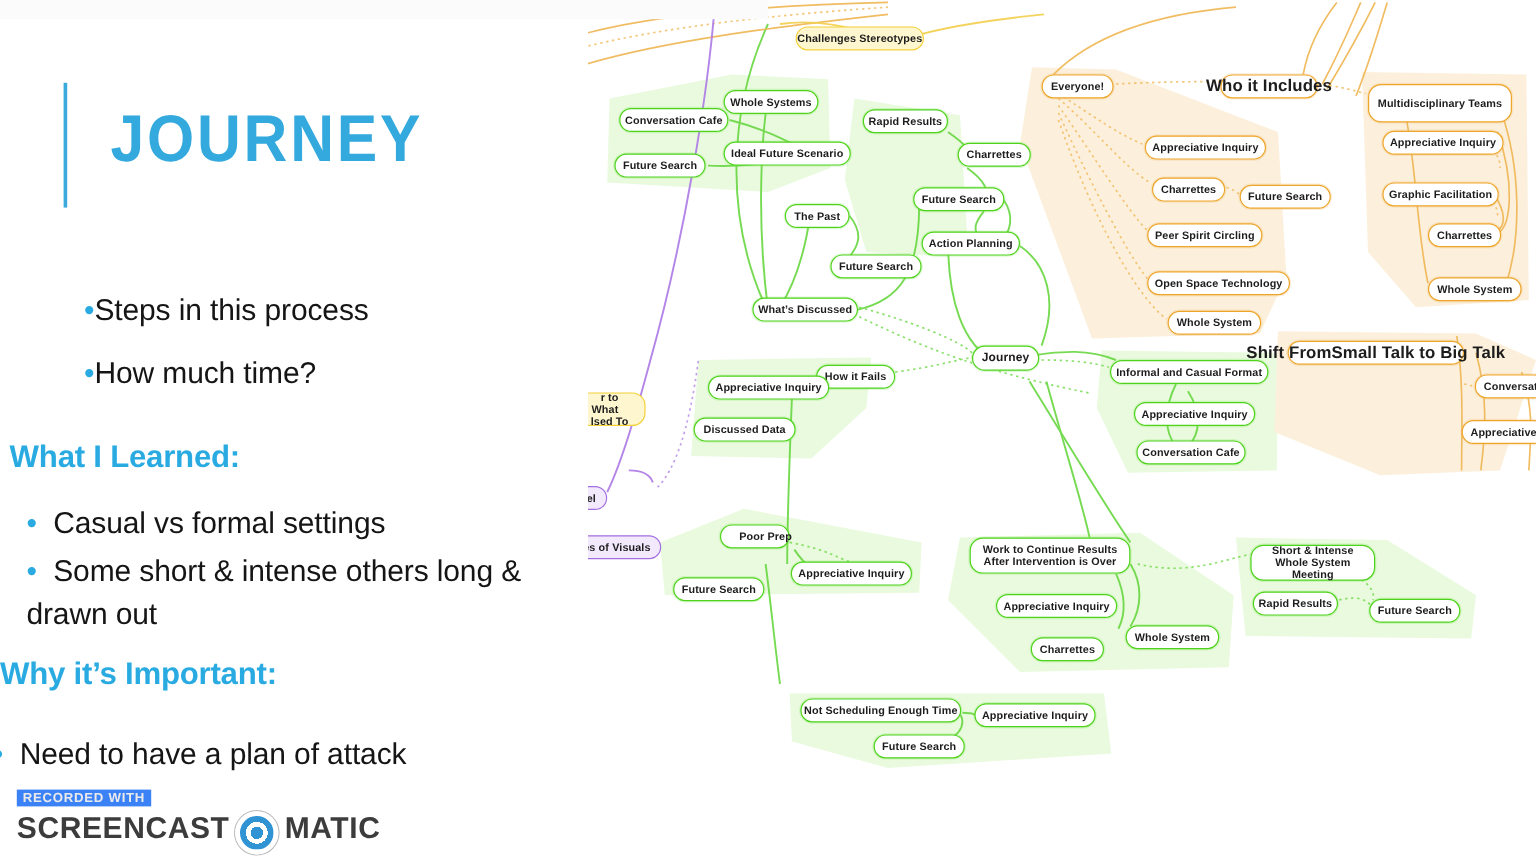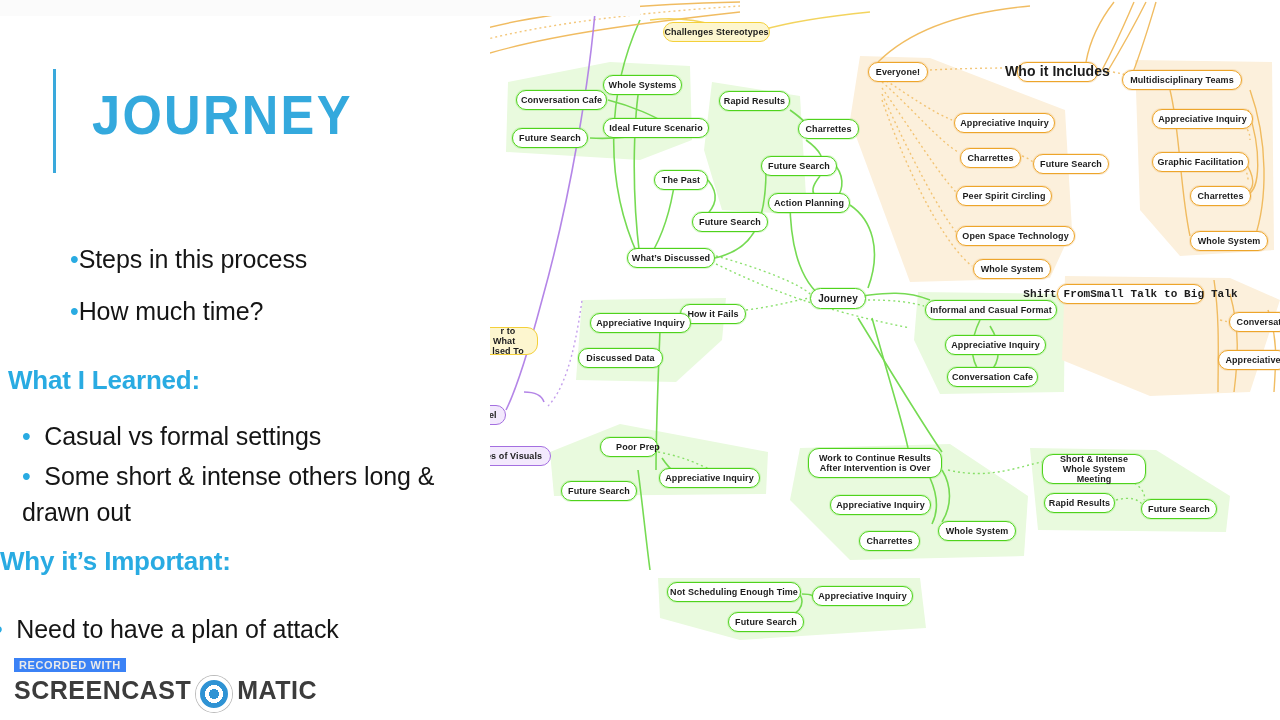--- a/index.html
+++ b/index.html
@@ -219,33 +219,33 @@
         <div class="node n-green" style="left: 202px; top: 212px; width: 76px; height: 20px; font-size: 9px;">Future Search</div>
         <div class="node n-green" style="left: 137px; top: 248px; width: 88px; height: 20px; font-size: 9px;">What’s Discussed</div>
         <div class="node n-orange" style="left: 378px; top: 62px; width: 60px; height: 20px; font-size: 9px;">Everyone!</div>
         <div class="node n-orange" style="left: 527px; top: 62px; width: 81px; height: 20px; font-size: 14px;">Who it Includes</div>
         <div class="node n-orange" style="left: 464px; top: 113px; width: 101px; height: 20px; font-size: 9px;">Appreciative Inquiry</div>
         <div class="node n-orange" style="left: 470px; top: 148px; width: 61px; height: 20px; font-size: 9px;">Charrettes</div>
         <div class="node n-orange" style="left: 543px; top: 154px; width: 76px; height: 20px; font-size: 9px;">Future Search</div>
         <div class="node n-orange" style="left: 466px; top: 186px; width: 96px; height: 20px; font-size: 9px;">Peer Spirit Circling</div>
         <div class="node n-orange" style="left: 466px; top: 226px; width: 119px; height: 20px; font-size: 9px;">Open Space Technology</div>
         <div class="node n-orange" style="left: 483px; top: 259px; width: 78px; height: 20px; font-size: 9px;">Whole System</div>
-        <div class="node n-orange" style="left: 632px; top: 70px; width: 120px; height: 20px; font-size: 9px;">Multidisciplinary Teams</div>
+        <div class="node n-orange" style="left: 650px; top: 70px; width: 120px; height: 32px; font-size: 9px;">Multidisciplinary Teams</div>
         <div class="node n-orange" style="left: 662px; top: 109px; width: 101px; height: 20px; font-size: 9px;">Appreciative Inquiry</div>
         <div class="node n-orange" style="left: 662px; top: 152px; width: 97px; height: 20px; font-size: 9px;">Graphic Facilitation</div>
         <div class="node n-orange" style="left: 700px; top: 186px; width: 61px; height: 20px; font-size: 9px;">Charrettes</div>
         <div class="node n-orange" style="left: 700px; top: 231px; width: 78px; height: 20px; font-size: 9px;">Whole System</div>
         <div class="node n-green" style="left: 320px; top: 288px; width: 56px; height: 21px; font-size: 10px;">Journey</div>
         <div class="node n-green" style="left: 190px; top: 304px; width: 66px; height: 20px; font-size: 9px;">How it Fails</div>
         <div class="node n-green" style="left: 100px; top: 313px; width: 101px; height: 20px; font-size: 9px;">Appreciative Inquiry</div>
         <div class="node n-green" style="left: 88px; top: 348px; width: 85px; height: 20px; font-size: 9px;">Discussed Data</div>
         <div class="node n-green" style="left: 435px; top: 300px; width: 132px; height: 20px; font-size: 9px;">Informal and Casual Format</div>
         <div class="node n-green" style="left: 455px; top: 335px; width: 101px; height: 20px; font-size: 9px;">Appreciative Inquiry</div>
         <div class="node n-green" style="left: 457px; top: 367px; width: 91px; height: 20px; font-size: 9px;">Conversation Cafe</div>
-        <div class="node n-orange" style="left: 567px; top: 284px; width: 147px; height: 20px; font-size: 11px; font-family: Liberation Mono, monospace;">Shift FromSmall Talk to Big Talk</div>
+        <div class="node n-orange" style="left: 583px; top: 284px; width: 147px; height: 20px; font-size: 14px;">Shift FromSmall Talk to Big Talk</div>
         <div class="node n-orange" style="left: 739px; top: 312px; width: 60px; height: 20px; font-size: 9px;">Conversat</div>
         <div class="node n-orange" style="left: 728px; top: 350px; width: 70px; height: 20px; font-size: 9px;">Appreciative</div>
         <div class="node n-green" style="left: 110px; top: 437px; width: 58px; height: 20px; font-size: 9px; padding-left: 25px;">Poor Prep</div>
         <div class="node n-green" style="left: 169px; top: 468px; width: 101px; height: 20px; font-size: 9px;">Appreciative Inquiry</div>
         <div class="node n-green" style="left: 71px; top: 481px; width: 76px; height: 20px; font-size: 9px;">Future Search</div>
         <div class="node n-green n-wrap" style="left: 318px; top: 448px; width: 134px; height: 30px; font-size: 9px;">Work to Continue Results After Intervention is Over</div>
         <div class="node n-green" style="left: 340px; top: 495px; width: 101px; height: 20px; font-size: 9px;">Appreciative Inquiry</div>
         <div class="node n-green" style="left: 369px; top: 531px; width: 61px; height: 20px; font-size: 9px;">Charrettes</div>
         <div class="node n-green" style="left: 448px; top: 521px; width: 78px; height: 20px; font-size: 9px;">Whole System</div>
         <div class="node n-green n-wrap" style="left: 552px; top: 454px; width: 104px; height: 30px; font-size: 9px;">Short &amp; Intense Whole System Meeting</div>

